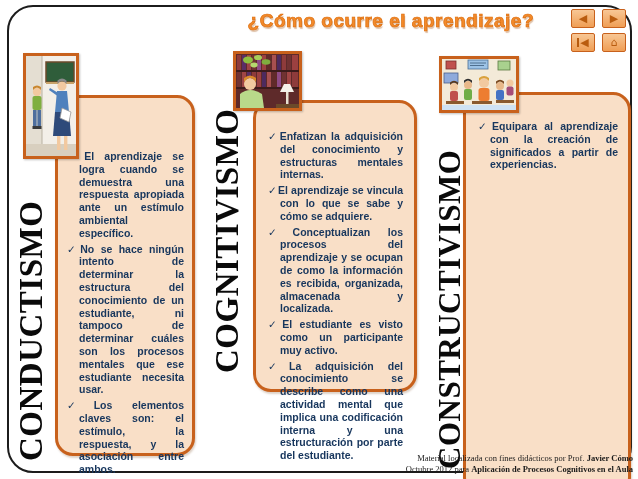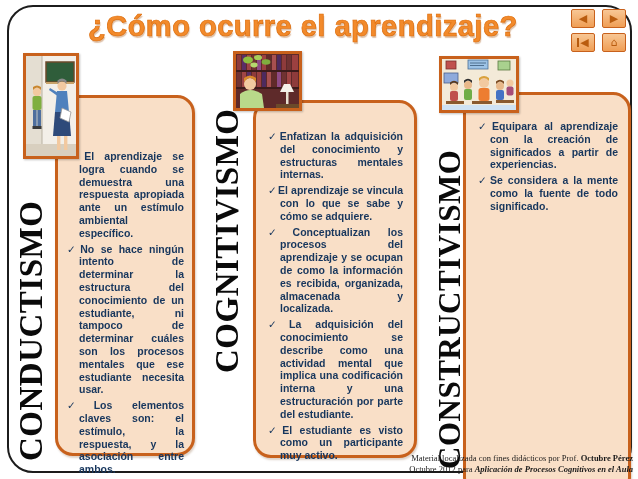--- a/index.html
+++ b/index.html
@@ -7,22 +7,22 @@
     position:relative;width:638px;height:479px;background:#ffffff;
     font-family:"Liberation Sans",sans-serif;overflow:hidden;margin:0 auto;
   }
   
   #slide-border{
     position:absolute;left:7px;top:5px;right:6px;bottom:6px;
     border:2px solid #1c1c1c;border-radius:26px;pointer-events:none;
   }
   
   #title{
-    position:absolute;left:88px;top:10px;width:446px;text-align:left;
-    font-size:29px;font-weight:bold;letter-spacing:.5px;
+    position:absolute;left:88px;top:10px;width:446px;text-align:right;
+    font-size:19px;font-weight:bold;letter-spacing:.5px;
     color:#F28A2B;-webkit-text-stroke:.7px #DD6E0E;
     text-shadow:1px 2px 1px rgba(160,75,0,.35);
     white-space:nowrap;
   }
   
   #nav{
     position:absolute;left:571px;top:9px;display:grid;
     grid-template-columns:24px 24px;grid-auto-rows:19px;gap:5px 7px;
   }
   .navbtn{
@@ -47,39 +47,39 @@
     box-shadow:1px 2px 2px rgba(120,70,30,.25);
   }
   .panel ul{
     margin:0;padding:0;list-style:none;
     color:#17365D;font-weight:bold;font-size:10.5px;line-height:1.22;
     text-align:justify;
   }
   .panel li{padding-left:12px;text-indent:-12px;margin-bottom:3px;}
   .panel .chk{display:inline;font-family:"DejaVu Sans",sans-serif;font-weight:bold;margin-right:1px;}
   #panel-1{left:55px;top:95px;width:140px;height:361px;padding:52px 8px 8px 9px;}
-  #panel-2{left:253px;top:100px;width:164px;height:358px;padding:27px 11px 8px 12px;}
+  #panel-2{left:253px;top:100px;width:164px;height:292px;padding:27px 11px 8px 12px;}
   #panel-3{left:463px;top:92px;width:168px;height:403px;padding:25px 10px 8px 12px;}
   
   .clipart{
     position:absolute;box-sizing:border-box;border:3px solid #C8611C;
     background:#fff;z-index:5;box-shadow:1px 1px 2px rgba(0,0,0,.25);
   }
   #img-1{left:23px;top:53px;width:56px;height:106px;}
   #img-2{left:233px;top:51px;width:69px;height:60px;}
   #img-3{left:439px;top:56px;width:80px;height:57px;}
   .clipart svg{display:block;width:100%;height:100%;}
   
   #footer{
     position:absolute;right:5px;bottom:4px;text-align:right;
     font-family:"Liberation Serif",serif;font-size:8.5px;color:#1a1a1a;
     line-height:1.3;z-index:6;
   }
   #footer .emph{font-weight:bold;}
-  #footer .emph-it{font-weight:bold;font-style:italic;text-align:right;}
+  #footer .emph-it{font-weight:bold;text-align:right;}
 </style>
 </head>
 <body>
 
 <div id="stage">
   <div id="slide-border"></div>
 
   <div id="title">¿Cómo ocurre el aprendizaje?</div>
 
   <div id="nav">
@@ -214,28 +214,27 @@
         <li><span class="chk">✓</span>No se hace ningún intento de determinar la estructura del conocimiento de un estudiante, ni tampoco de determinar cuáles son los procesos mentales que ese estudiante necesita usar.</li>
         <li><span class="chk">✓</span>Los elementos claves son: el estímulo, la respuesta, y la asociación entre ambos.</li>
         <li><span class="chk">✓</span>Se caracteriza al estudiante como reactivo a las condiciones del ambiente.</li>
       </ul>
   </div>
   <div class="panel" id="panel-2">
     <ul>
         <li><span class="chk">✓</span>Enfatizan la adquisición del conocimiento y estructuras mentales internas.</li>
         <li><span class="chk">✓</span>El aprendizaje se vincula con lo que se sabe y cómo se adquiere.</li>
         <li><span class="chk">✓</span>Conceptualizan los procesos del aprendizaje y se ocupan de como la información es recibida, organizada, almacenada y localizada.</li>
+        <li><span class="chk">✓</span>El estudiante es visto como un participante muy activo.</li>
         <li><span class="chk">✓</span>La adquisición del conocimiento se describe como una actividad mental que implica una codificación interna y una estructuración por parte del estudiante.</li>
-        <li><span class="chk">✓</span>El estudiante es visto como un participante muy activo.</li>
       </ul>
   </div>
   <div class="panel" id="panel-3">
     <ul>
         <li><span class="chk">✓</span>Equipara al aprendizaje con la creación de significados a partir de experiencias.</li>
-        <li><span class="chk">✓</span>Se considera a la mente como la fuente de todo significado.</li>
       </ul>
   </div>
 
   <div id="footer">
-    <div><span>Material localizada con fines didácticos por Prof.</span> <span class="emph">Octubre Pérez</span></div>
+    <div><span>Material localizada con fines didácticos por Prof.</span> <span class="emph">Javier Cómo</span></div>
     <div><span>Octubre 2012 para</span> <span class="emph-it">Aplicación de Procesos Cognitivos en el Aula</span></div>
   </div>
 </div>
 
 </body></html>

